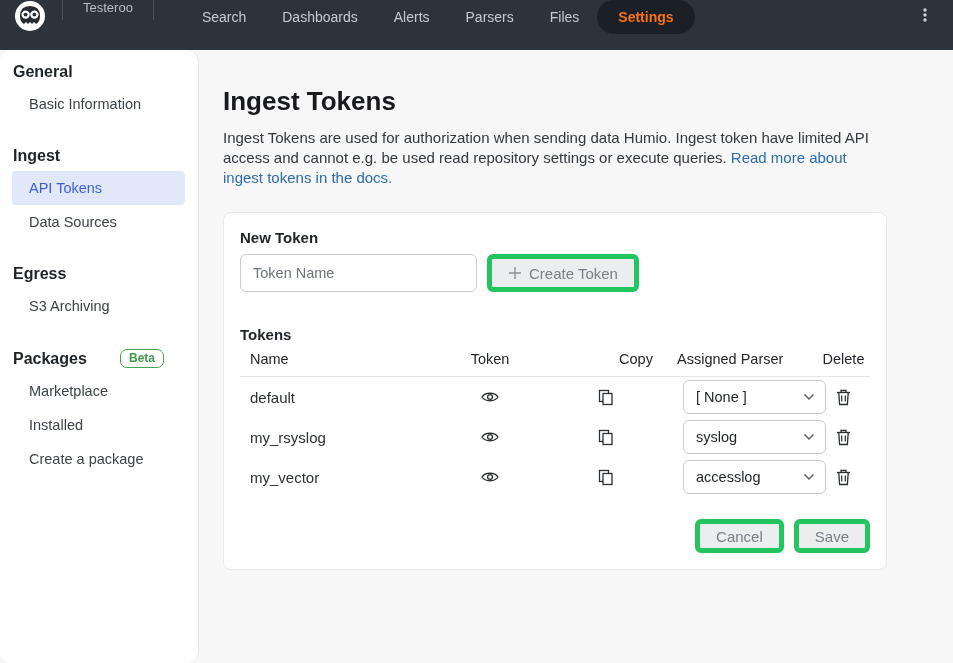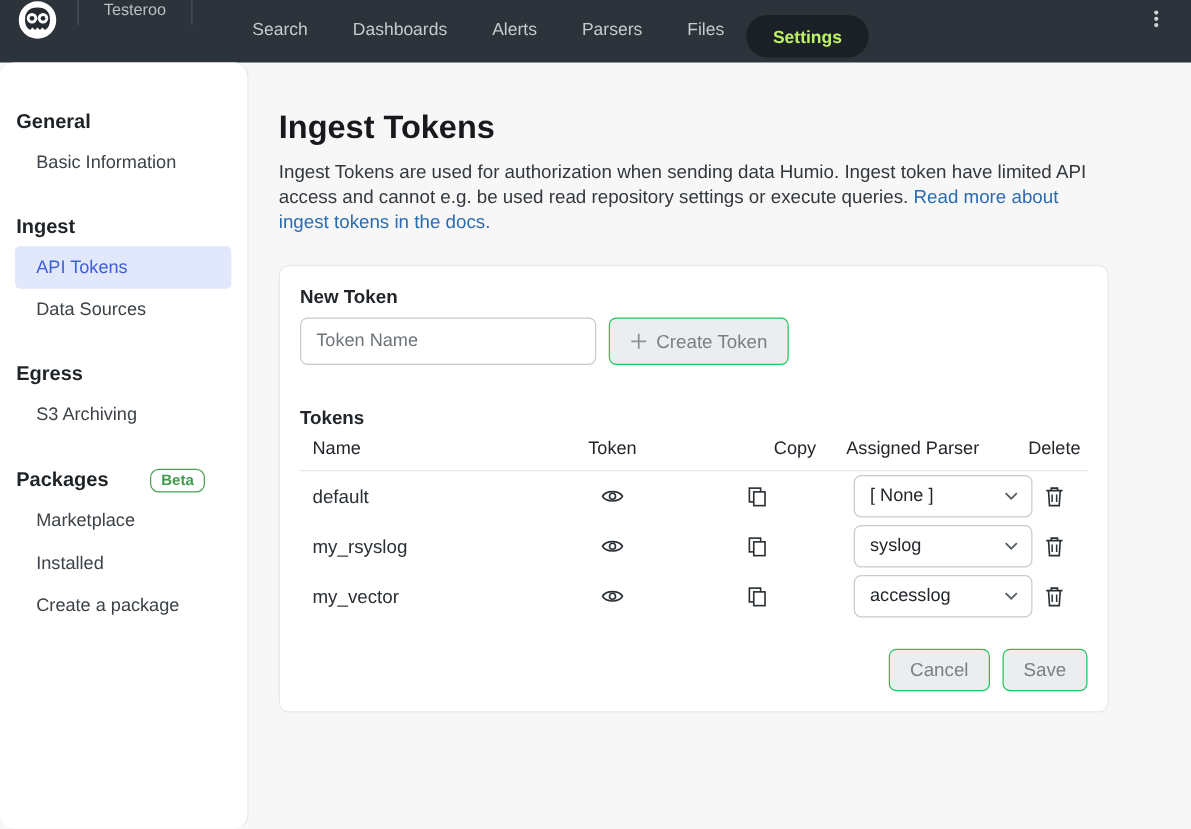--- a/index.html
+++ b/index.html
@@ -25,33 +25,33 @@
   }
   .brand {
     color: #b9bec3; font-size: 13px; padding: 0 4px; cursor: pointer;
   }
   .nav { display: flex; align-items: center; margin-left: 14px; }
   .nav-item {
     color: #c6cbd0; font-size: 14px; padding: 8px 18px; cursor: pointer;
     white-space: nowrap;
   }
   .nav-item.active {
-    background: #1b2026; color: #bef264; font-weight: bold;
-    border-radius: 17px; padding: 9px 21px; margin-top: 12px;
+    background: #1b2026; color: #f97316; font-weight: bold;
+    border-radius: 17px; padding: 9px 21px;
   }
   .topbar-spacer { flex: 1; }
   .kebab-btn { padding: 6px; cursor: pointer; display: flex; }
 
   
   .page { display: flex; height: 613px; }
 
   
   .sidebar {
     width: 199px; background: #ffffff; border-right: 1px solid #e3e5e8;
-    padding-top: 35px; flex: 0 0 auto; border-radius: 12px;
+    padding-top: 9px; flex: 0 0 auto; border-radius: 12px;
   }
   .side-section { margin-bottom: 22px; }
   .side-heading {
     display: flex; align-items: center; justify-content: space-between;
     font-size: 16px; font-weight: bold; color: #1e2328;
     padding: 4px 14px 4px 13px; margin-bottom: 2px;
   }
   .beta-badge {
     font-size: 12px; font-weight: bold; color: #3f9b4a;
     border: 1.5px solid #4aa254; border-radius: 7px;
@@ -83,21 +83,21 @@
   .field-label { font-size: 15px; font-weight: bold; color: #22262b; margin-bottom: 8px; }
   .new-token-row { display: flex; align-items: stretch; gap: 10px; }
   .token-input {
     width: 237px; height: 38px; border: 1px solid #c8ccd0; border-radius: 6px;
     padding: 0 12px; font-size: 14.5px; color: #ec4899;
     font-family: "Liberation Sans", sans-serif; outline: none;
   }
   .token-input::placeholder { color: #6e747a; }
   .btn {
     display: inline-flex; align-items: center; justify-content: center; gap: 7px;
-    background: #ecedef; border: 1px solid #22c55e; border-radius: 6px;
+    background: #ecedef; border: 5px solid #22c55e; border-radius: 6px;
     color: #787f86; font-size: 15px; font-family: "Liberation Sans", sans-serif;
     cursor: pointer;
   }
   .create-btn { height: 38px; padding: 0 16px; }
 
   .tokens-label { margin-top: 34px; }
 
   
   .tokens-table { }
   .t-row {

